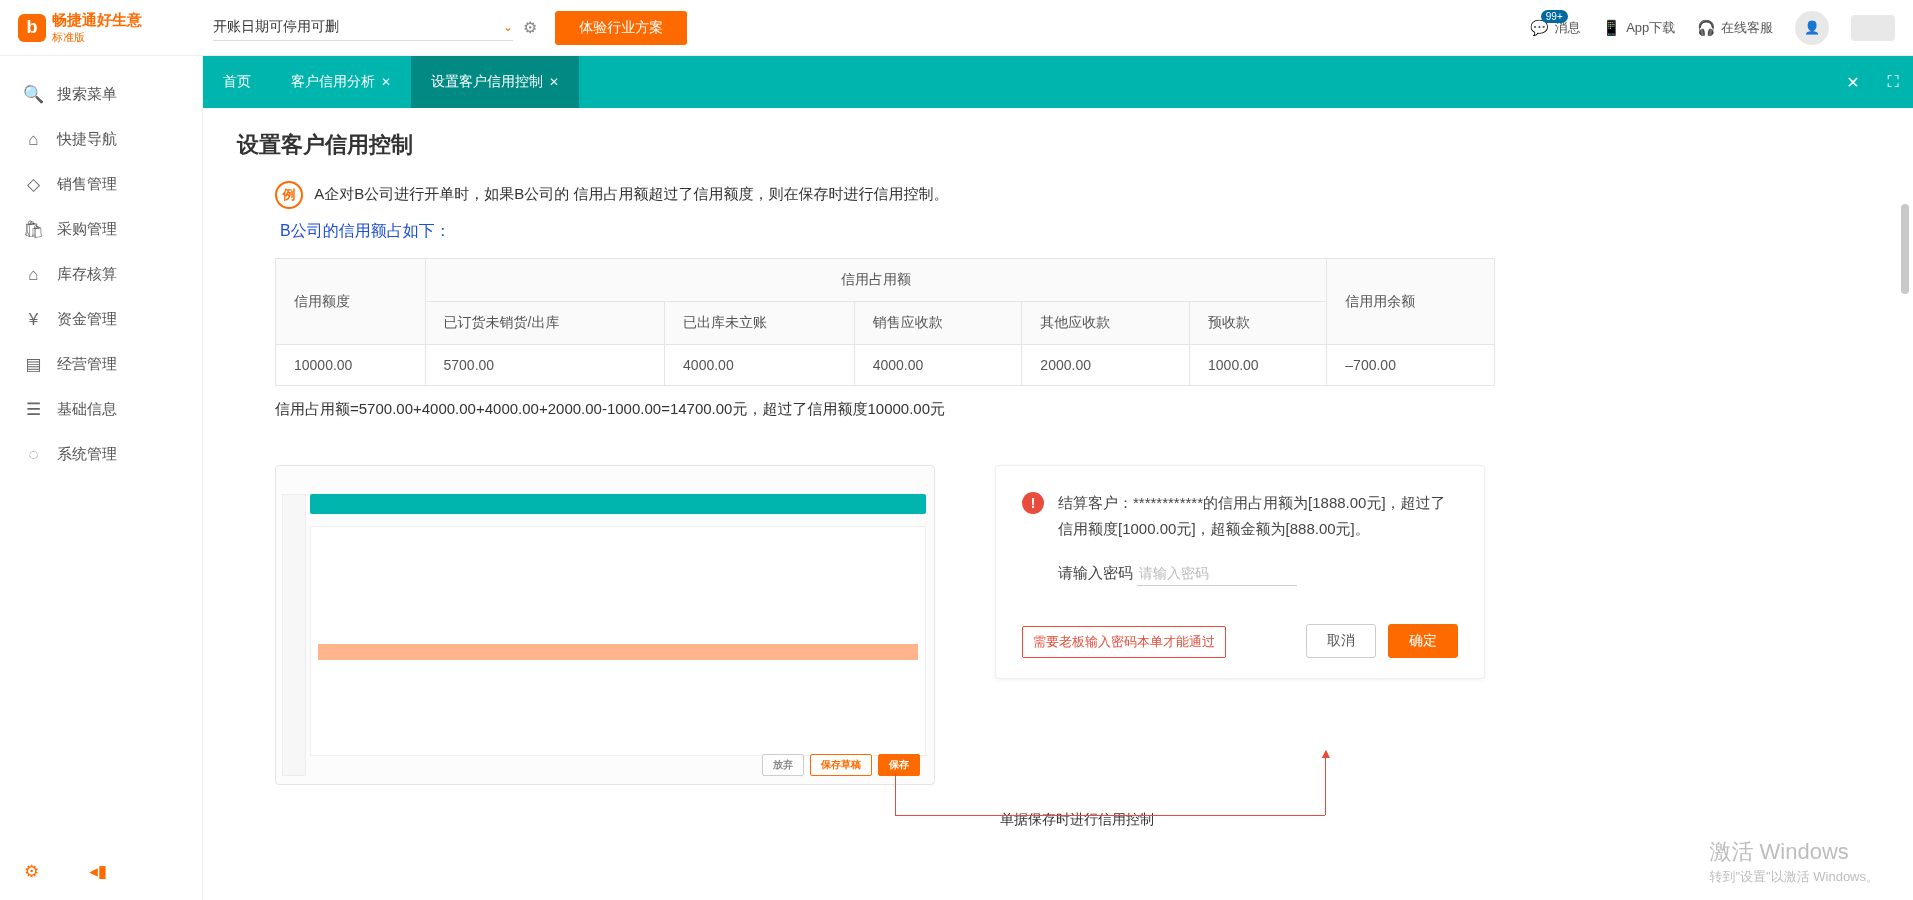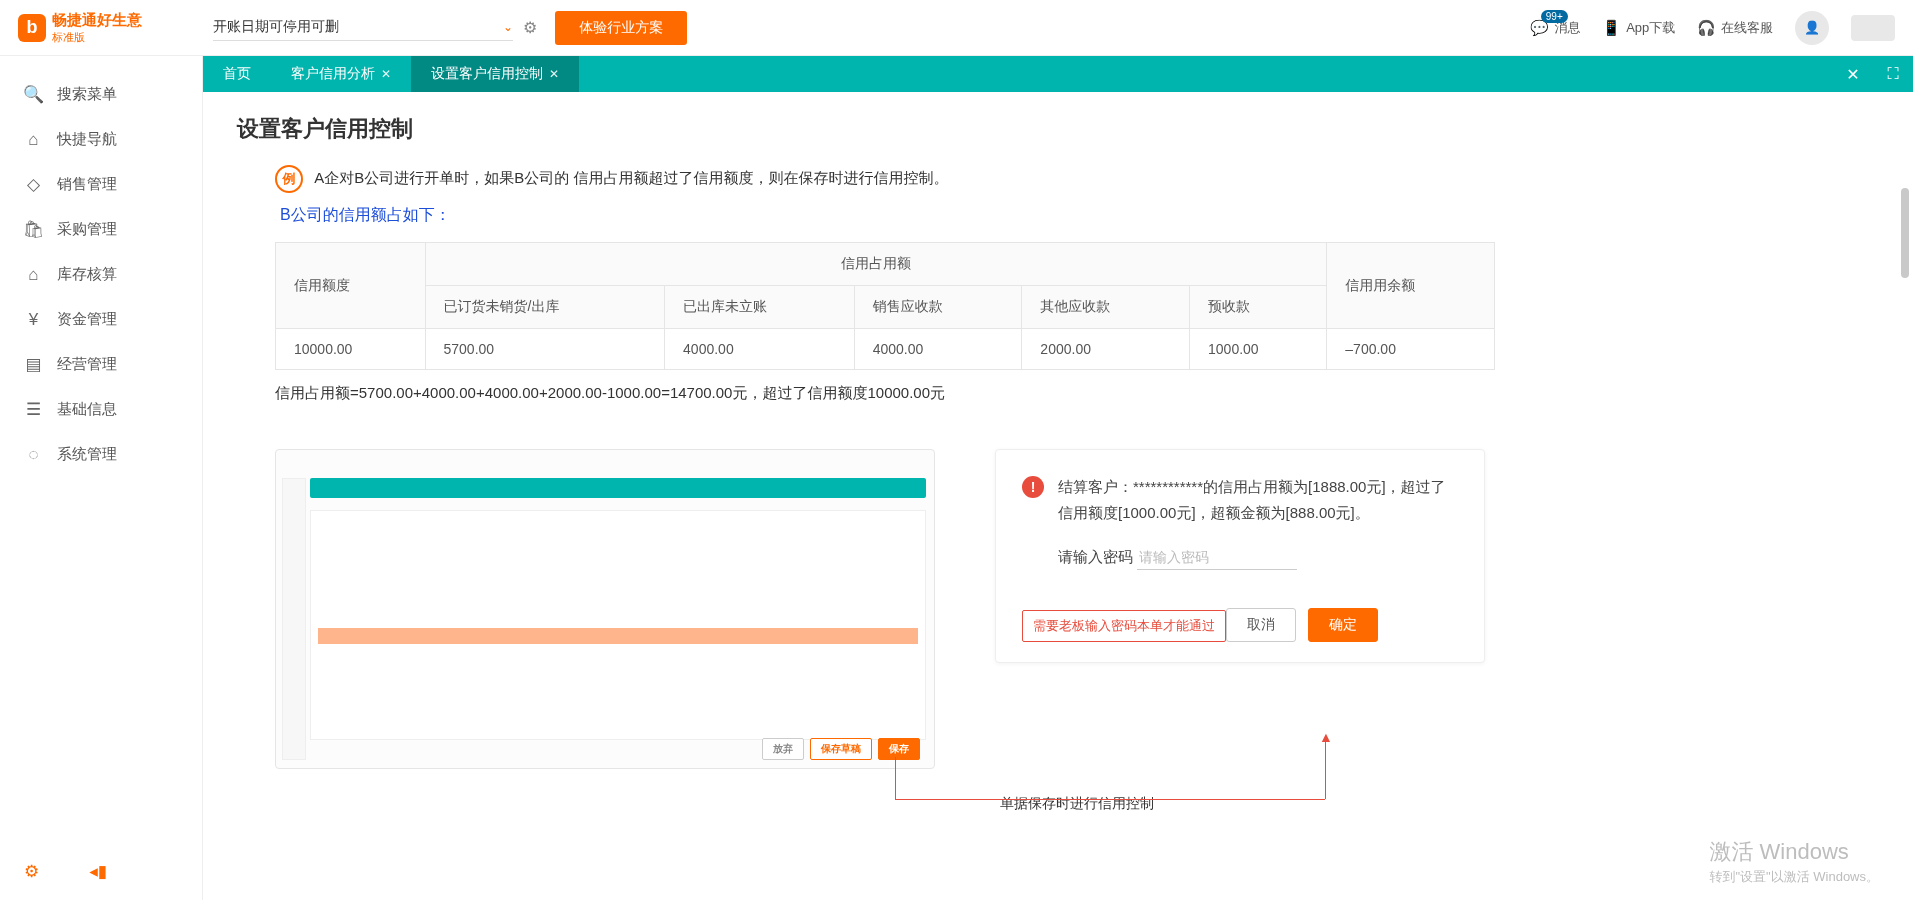--- a/index.html
+++ b/index.html
@@ -29,21 +29,21 @@
   .body { flex:1; display:flex; min-height:0; }
 
   
   .sidebar { width: 203px; border-right:1px solid #eee; display:flex; flex-direction:column; padding-top:16px; }
   .side-item { display:flex; align-items:center; gap:14px; padding:13px 24px; color:#555; font-size:15px; cursor:pointer; }
   .side-icon { width:19px; height:19px; display:inline-flex; align-items:center; justify-content:center; color:#666; font-size:17px; }
   .side-bottom { margin-top:auto; padding:18px 24px; display:flex; gap:50px; color:#ff6a00; font-size:17px; }
 
   
   .main { flex:1; display:flex; flex-direction:column; min-width:0; background:#fff; }
-  .tabbar { height:36px; background:#00b5ad; display:flex; align-items:stretch; }
+  .tabbar { height:52px; background:#00b5ad; display:flex; align-items:stretch; }
   .tab { display:flex; align-items:center; gap:6px; padding:0 20px; color:#fff; font-size:14px; cursor:pointer; }
   .tab.active { background:#008a83; }
   .tab .close { font-size:12px; opacity:.9; }
   .tab-actions { margin-left:auto; display:flex; align-items:center; color:#fff; }
   .tab-act { width:40px; display:flex; align-items:center; justify-content:center; cursor:pointer; font-size:16px; }
 
   .content { flex:1; overflow:auto; padding: 22px 34px 40px 34px; position:relative; }
   .page-title { font-size:22px; color:#333; margin-bottom:20px; }
 
   .help { margin-left:38px; }
@@ -255,21 +255,21 @@
               <div class="ill-right">
                 <div class="dialog">
                   <div class="dlg-row">
                     <div class="warn-circle">!</div>
                     <div class="dlg-msg">结算客户：************的信用占用额为[1888.00元]，超过了信用额度[1000.00元]，超额金额为[888.00元]。</div>
                   </div>
                   <div class="dlg-input-row">
                     <span class="dlg-input-label">请输入密码</span>
                     <input class="dlg-input" type="password" placeholder="请输入密码" style="">
                   </div>
-                  <div style="display:flex; align-items:flex-end; justify-content:flex-start; margin-top:22px;">
+                  <div style="display:flex; align-items:flex-end; justify-content:space-between; margin-top:22px;">
                     <span class="dlg-note">需要老板输入密码本单才能通过</span>
                     <div class="dlg-btns">
                       <button class="btn btn-cancel">取消</button>
                       <button class="btn btn-ok">确定</button>
                     </div>
                   </div>
                 </div>
               </div>
             </div>
 

